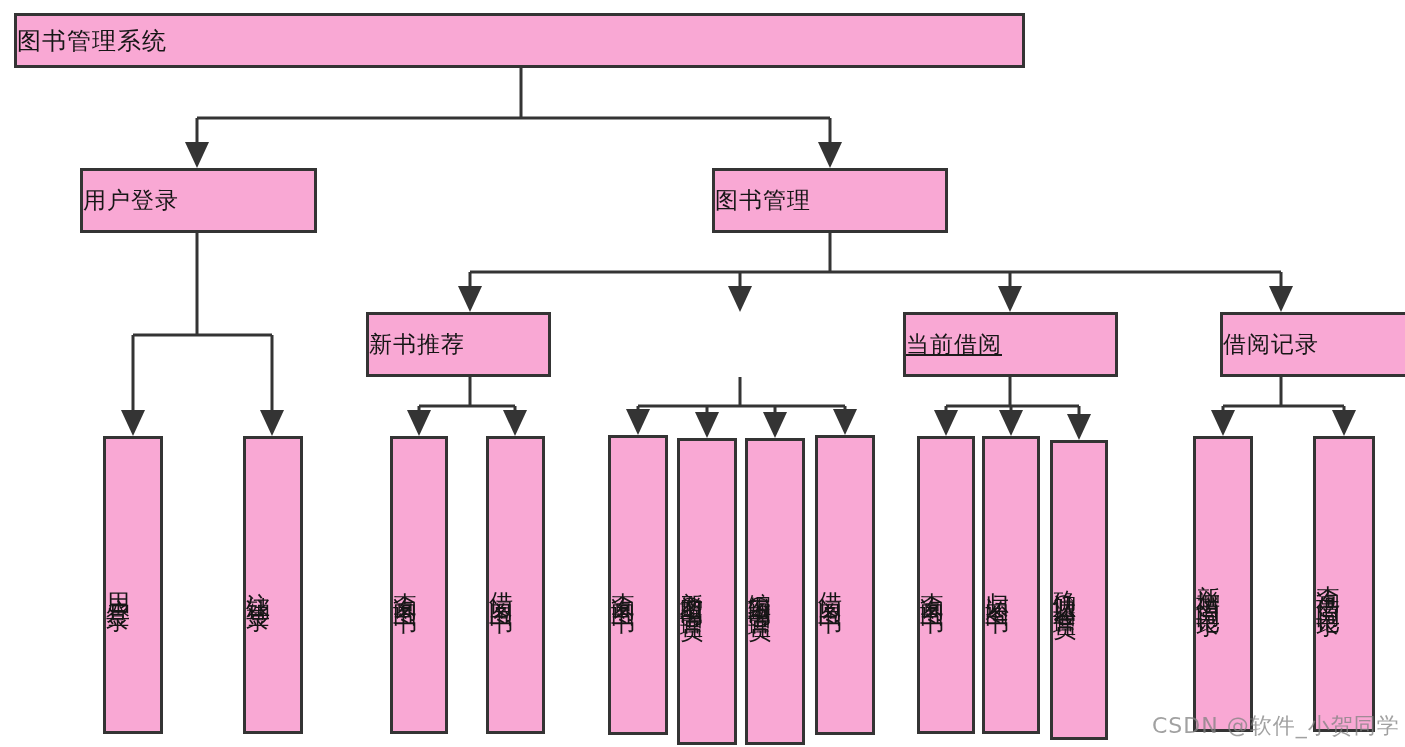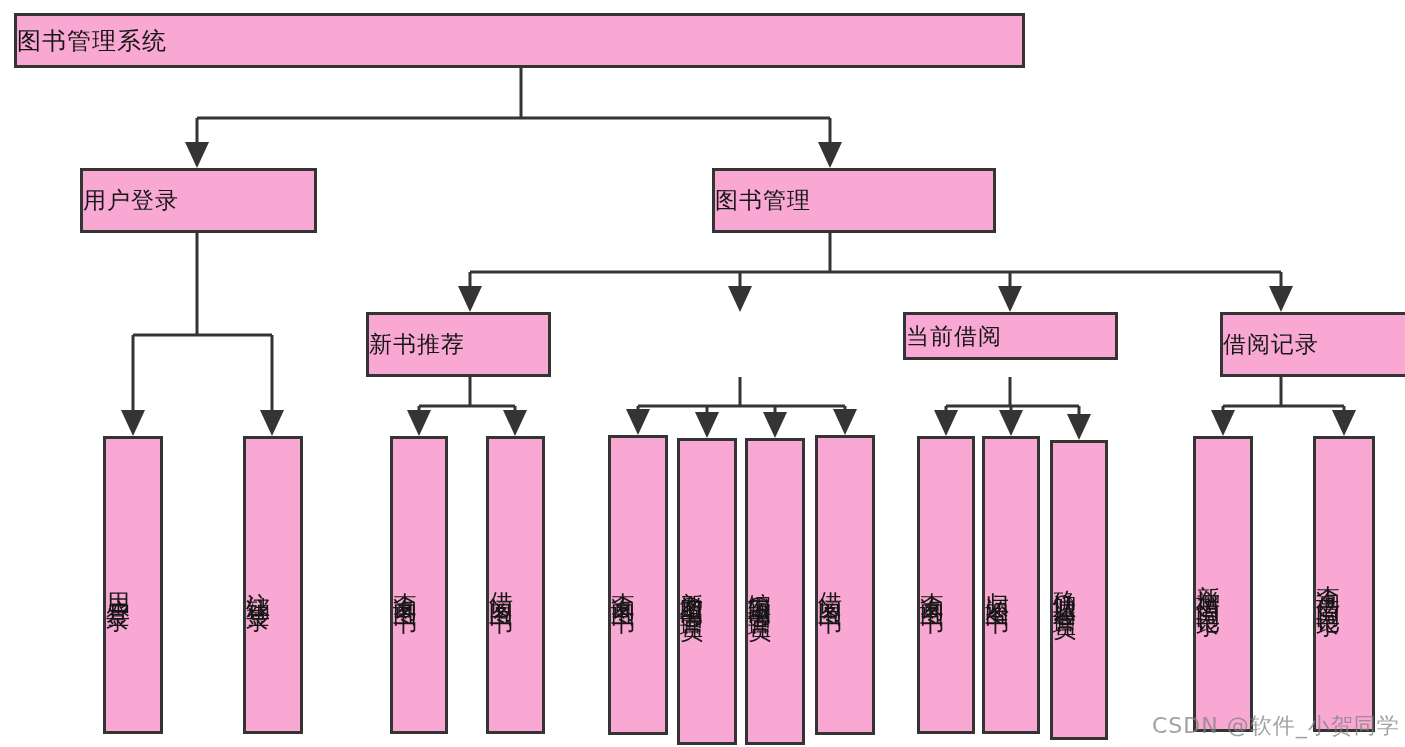--- a/index.html
+++ b/index.html
@@ -71,28 +71,28 @@
     </g>
   </svg>
 
   <div class="node root" style="left:14px;top:13px;width:1011px;height:55px;">
     <span class="hlabel">图书管理系统</span>
   </div>
 
   <div class="node" style="left:80px;top:168px;width:237px;height:65px;">
     <span class="hlabel">用户登录</span>
   </div>
-  <div class="node" style="left:712px;top:168px;width:284px;height:65px;font-family:Liberation Serif, serif;">
+  <div class="node" style="left:712px;top:168px;width:236px;height:65px;font-family:Liberation Serif, serif;">
     <span class="hlabel">图书管理</span>
   </div>
 
   <div class="node" style="left:366px;top:312px;width:185px;height:65px;">
     <span class="hlabel">新书推荐</span>
   </div>
-  <div class="node" style="left:903px;top:312px;width:215px;height:48px;">
+  <div class="node" style="left:903px;top:312px;width:215px;height:65px;text-decoration:underline;">
     <span class="hlabel">当前借阅</span>
   </div>
   <div class="node" style="left:1172px;top:312px;width:218px;height:65px;margin-left:48px;">
     <span class="hlabel">借阅记录</span>
   </div>
 
   <div class="node leaf" style="left:103px;top:436px;width:60px;height:298px;">
     <span class="vlabel">用户登录</span>
   </div>
   <div class="node leaf" style="left:243px;top:436px;width:60px;height:298px;">

